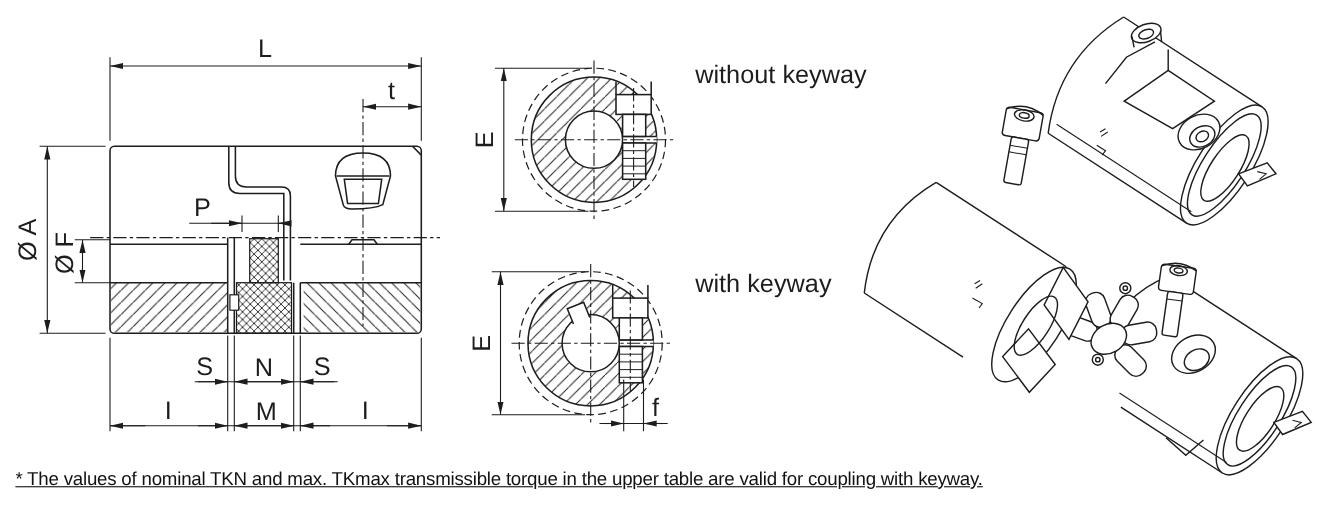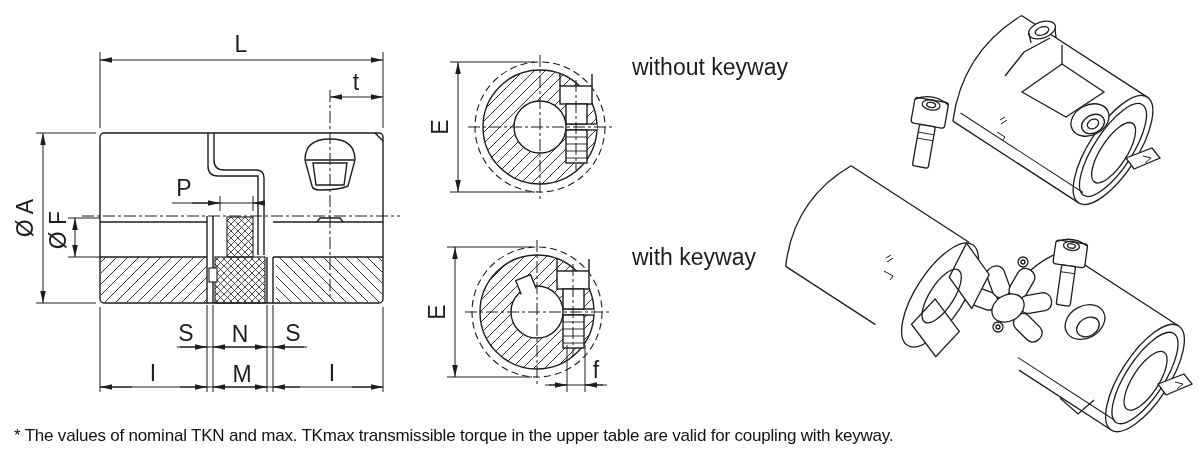--- a/index.html
+++ b/index.html
@@ -4,21 +4,21 @@
 <style>
   html,body{margin:0;padding:0;background:#ffffff;}
   #stage{position:relative;width:1200px;height:459px;background:#ffffff;overflow:hidden;
          font-family:"Liberation Sans", sans-serif;color:#1d1d1d;}
   svg{position:absolute;left:0;top:0;}
   .dimtext{font-family:"Liberation Sans", sans-serif;font-size:23px;fill:#1d1d1d;}
   .caption{position:absolute;font-size:23px;color:#1d1d1d;white-space:nowrap;}
   #cap-without{left:632px;top:54px;}
   #cap-with{left:632px;top:244px;text-align:center;}
   #footnote{position:absolute;left:14px;top:426px;font-size:17px;letter-spacing:-0.2px;
-            color:#111;white-space:nowrap;}
+            color:#111;white-space:nowrap;text-decoration:underline;}
 </style>
 </head>
 <body>
 
 <div id="stage">
 
 <svg width="1200" height="459" viewBox="0 0 1200 459">
   <defs>
     <marker id="arr" markerWidth="13" markerHeight="8" refX="12" refY="4" orient="auto-start-reverse" markerUnits="userSpaceOnUse">
       <polygon points="0,1.2 12,4 0,6.8" fill="#1d1d1d"></polygon>

